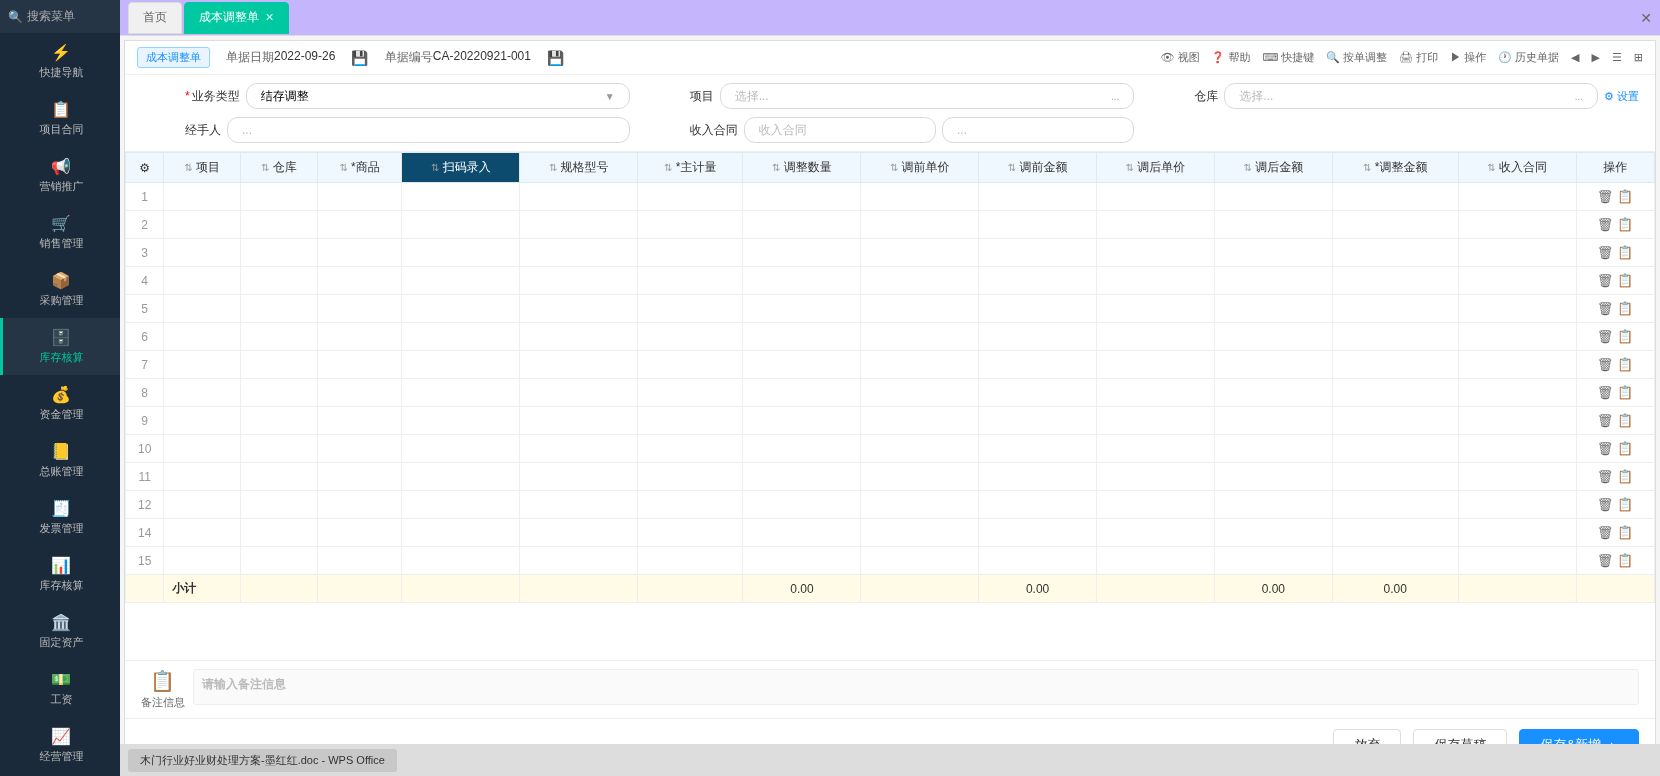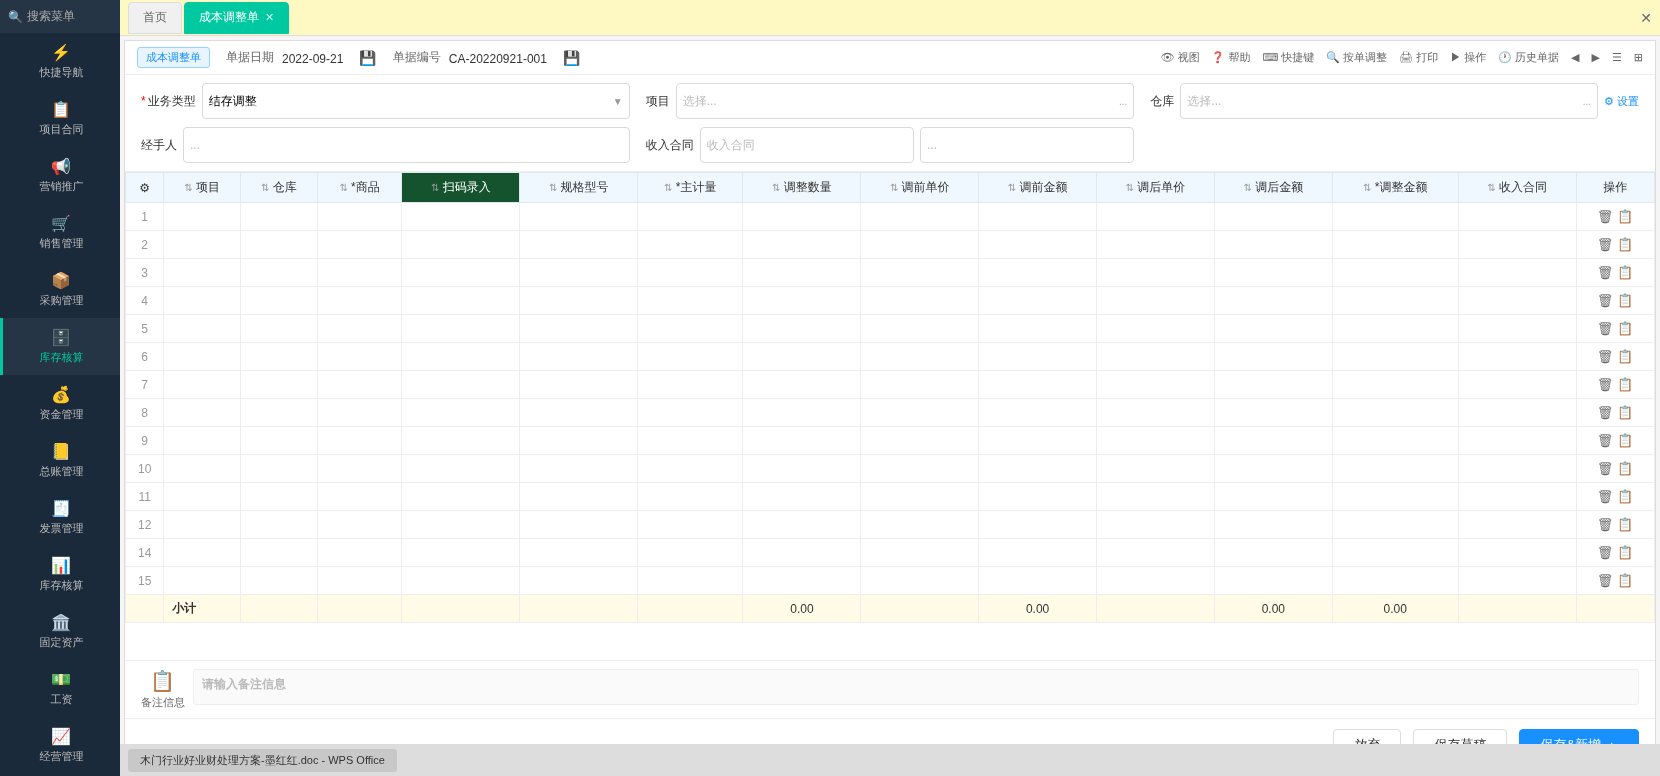--- a/index.html
+++ b/index.html
@@ -45,21 +45,21 @@
       display: flex;
       flex-direction: column;
       background: #f5f5f5;
       overflow: hidden;
     }
 
     
     .tab-bar {
       display: flex;
       align-items: center;
-      background: #fef9c3;
+      background: #c4b5fd;
       border-bottom: 1px solid #ddd;
       height: 36px;
       padding: 0 8px;
       gap: 2px;
     }
     .tab {
       display: flex;
       align-items: center;
       padding: 0 14px;
       height: 32px;
@@ -94,53 +94,53 @@
       flex-shrink: 0;
     }
     .doc-title-badge {
       background: #e8f4ff;
       color: #1890ff;
       border: 1px solid #91d5ff;
       padding: 2px 8px;
       border-radius: 3px;
       font-size: 11px;
     }
-    .doc-meta { color: #333; font-size: 12px; display: flex; align-items: flex-end; gap: 8px; }
+    .doc-meta { color: #333; font-size: 12px; display: flex; align-items: flex-start; gap: 0; }
     .doc-meta .label { color: #666; }
     .doc-actions { margin-left: auto; display: flex; align-items: center; gap: 12px; color: #666; font-size: 11px; }
     .doc-actions span { cursor: pointer; display: flex; align-items: center; gap: 2px; }
 
     
     .form-area {
       padding: 8px 16px;
       display: grid;
       grid-template-columns: 1fr 1fr 1fr;
       gap: 8px 16px;
       border-bottom: 1px solid #eee;
       flex-shrink: 0;
     }
     .form-row {
       display: flex;
       align-items: center;
       gap: 6px;
     }
-    .form-label { color: #333; font-size: 12px; white-space: nowrap; }
+    .form-label { color: #333; font-size: 12px; white-space: nowrap; margin-left: 44px; }
     .form-label.required::before { content: '*'; color: red; margin-right: 2px; }
     .form-input {
       flex: 1;
       border: 1px solid #d9d9d9;
-      border-radius: 4px;
-      padding: 3px 6px;
+      border-radius: 11px;
+      padding: 3px 14px;
       font-size: 12px;
       min-width: 0;
       display: flex;
       align-items: center;
       justify-content: space-between;
       background: #fff;
-      height: 36px;
+      height: 26px;
       cursor: pointer;
     }
     .form-input .placeholder { color: #bbb; }
     .form-input .arrow { color: #999; font-size: 10px; }
 
     
     .table-wrapper {
       flex: 1;
       overflow: auto;
       position: relative;
@@ -155,21 +155,21 @@
       border: 1px solid #e0e8f0;
       padding: 6px 4px;
       text-align: center;
       font-weight: normal;
       white-space: nowrap;
       color: #333;
       position: sticky;
       top: 0;
       z-index: 1;
     }
-    .data-table th.highlight { background: #14532d; color: #fff; }
+    .data-table th.highlight { background: #0c4a6e; color: #fff; }
     .data-table th .sort-icon { color: #999; font-size: 10px; }
     .data-table td {
       border: 1px solid #eee;
       padding: 4px 4px;
       text-align: center;
       height: 28px;
       color: #333;
     }
     .row-num { color: #999; width: 30px; }
     .subtotal-row td {
@@ -345,21 +345,21 @@
       </div>
     <span class="close-x">✕</span>
   </div>
 
   <div class="content-area">
 
     <div class="doc-toolbar">
       <span class="doc-title-badge">成本调整单</span>
       <span class="doc-meta">
         <span class="label">单据日期</span>
-        <span>2022-09-21</span>
+        <span>2022-09-26</span>
       </span>
       <span style="color:#aaa;font-size:14px;">💾</span>
       <span class="doc-meta">
         <span class="label">单据编号</span>
         <span>CA-20220921-001</span>
       </span>
       <span style="color:#aaa;font-size:14px;">💾</span>
       <div class="doc-actions">
         <span>👁 视图</span>
         <span>❓ 帮助</span>

